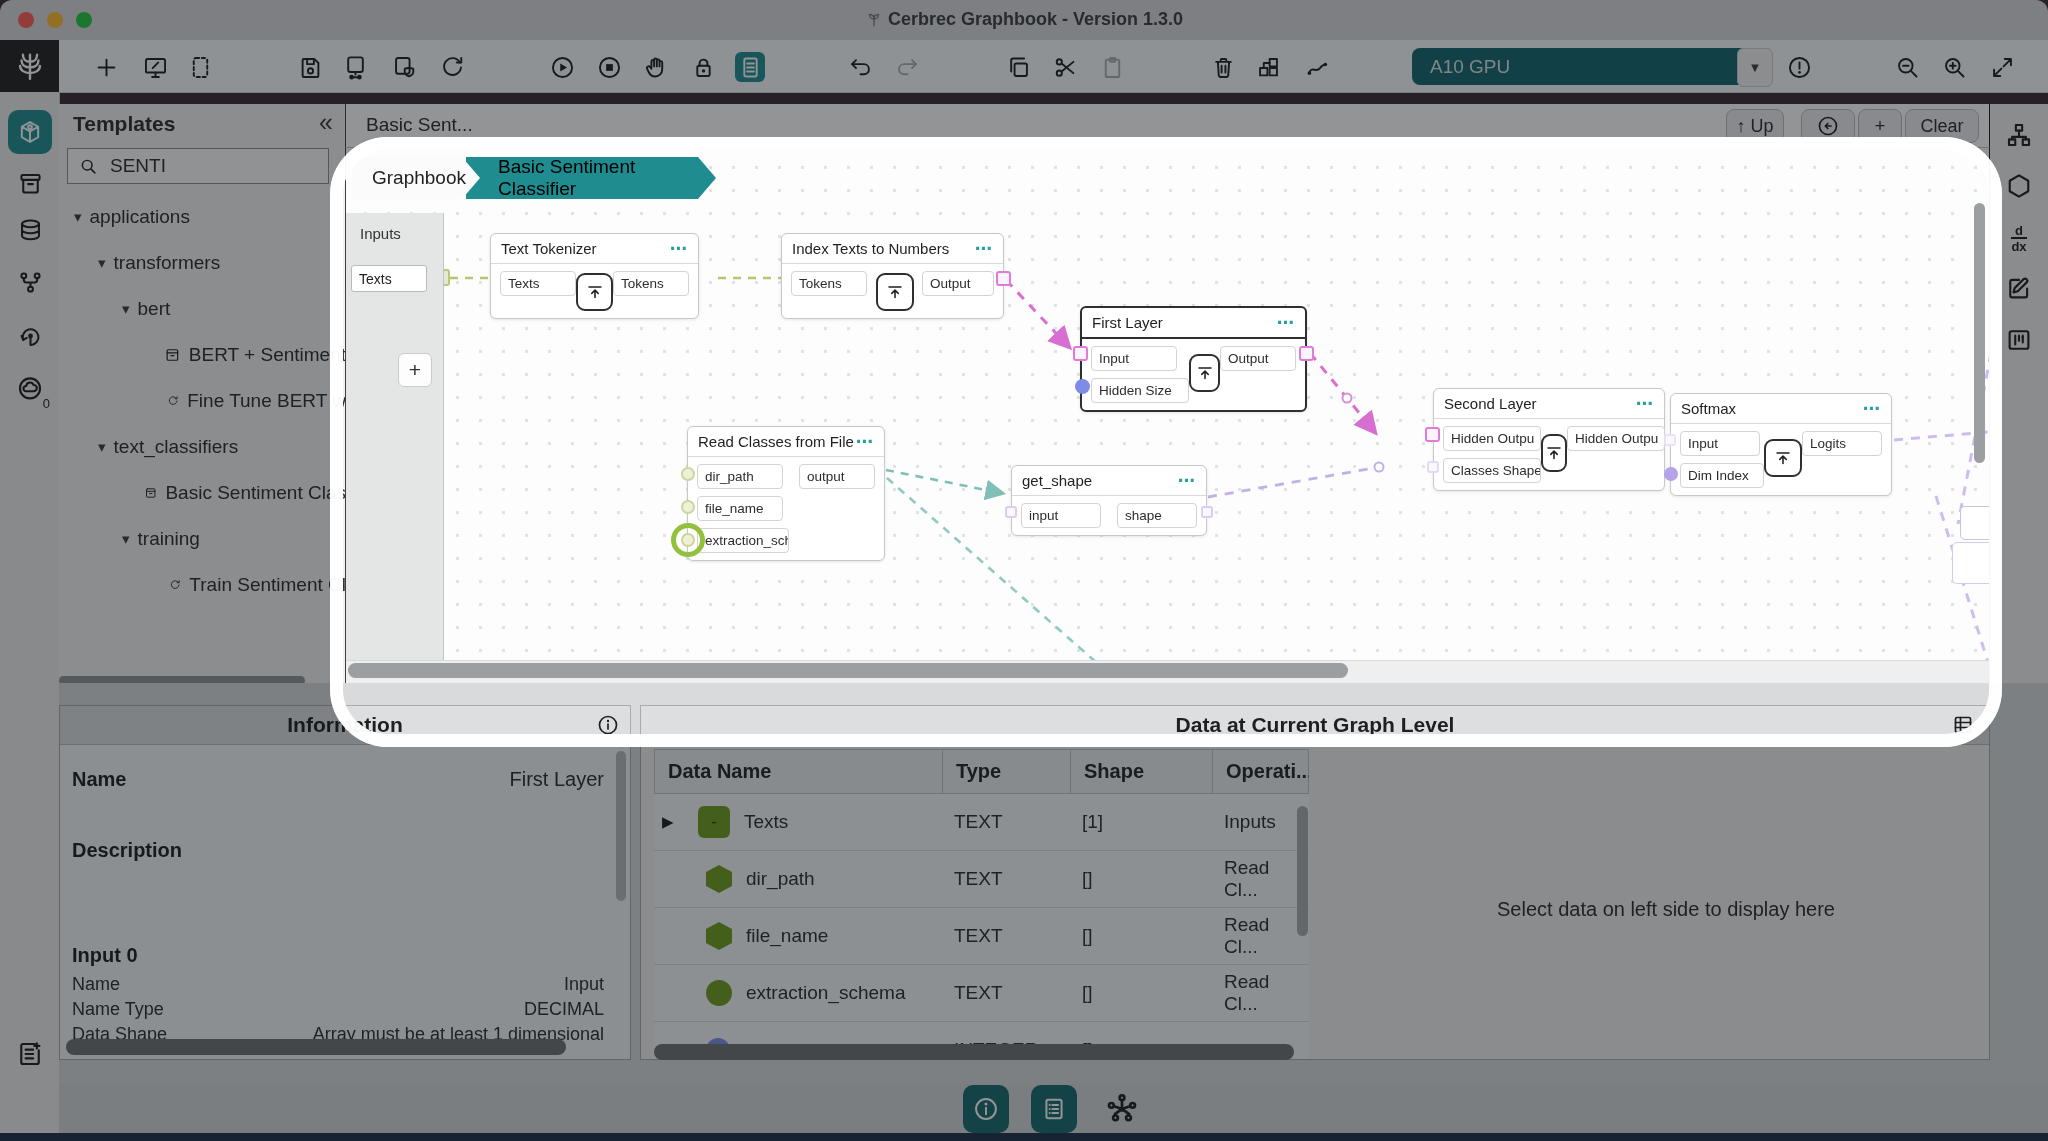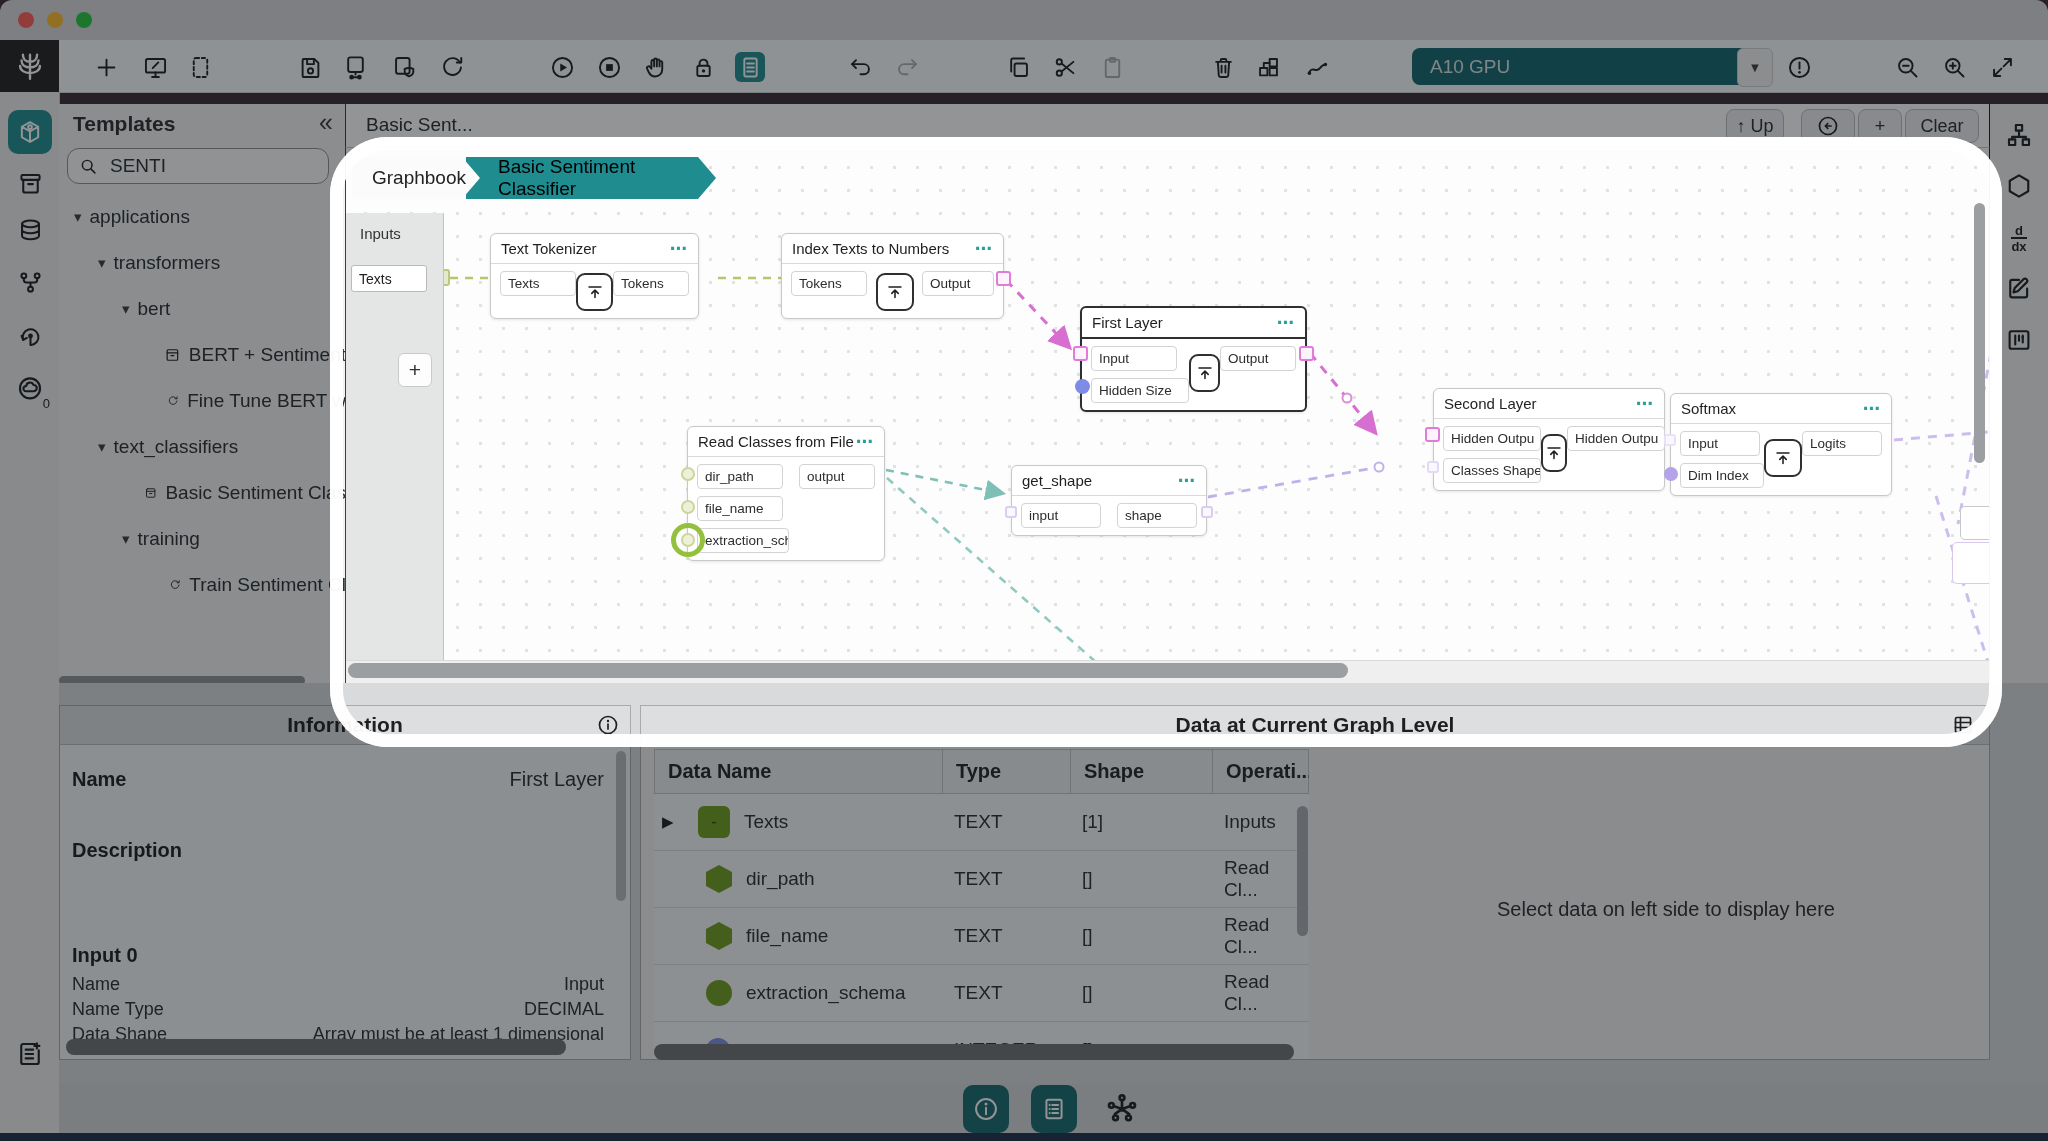--- a/index.html
+++ b/index.html
@@ -29,21 +29,21 @@
   
   .leftrail{left:0;top:92px;width:59px;height:1041px;background:#ececec;border-right:1px solid #cccece;}
   .rlico{left:8px;width:44px;height:44px;display:flex;align-items:center;justify-content:center;border-radius:10px;}
   .rlico.active{background:#1f8c90;}
   .cloudbadge{font-size:13px;color:#1d1f21;position:absolute;right:2px;bottom:0px;}
 
   
   .templates{left:59px;top:104px;width:287px;height:588px;background:#f2f2f2;border-right:1.5px solid #55585a;border-bottom:1.5px solid #55585a;box-sizing:border-box;}
   .tpl-title{left:14px;top:8px;font-size:21px;font-weight:bold;color:#2b2d2f;}
   .tpl-collapse{right:12px;top:4px;font-size:25px;color:#3a3c3e;}
-  .searchbox{left:8px;top:44px;width:262px;height:36px;background:#fcfcfc;border:1.5px solid #8e9092;border-radius:12px;display:flex;align-items:center;padding:0 10px;gap:9px;box-sizing:border-box;}
+  .searchbox{left:8px;top:44px;width:262px;height:36px;background:#fcfcfc;border:1.5px solid #8e9092;border-radius:0;display:flex;align-items:center;padding:0 10px;gap:9px;box-sizing:border-box;}
   .searchbox input{border:none;outline:none;background:transparent;font-size:19px;color:#2b2d2f;width:190px;font-family:inherit;}
   .trow{height:46px;display:flex;align-items:center;gap:8px;font-size:19px;color:#2b2d2f;white-space:nowrap;overflow:hidden;}
   .caret{font-size:15px;color:#3a3c3e;}
   .tpl-hscroll{left:0;bottom:6px;width:246px;height:9px;background:#8f9395;border-radius:5px;}
 
   
   .tabbar{left:345px;top:104px;width:1645px;height:44px;background:#ffffff;border-bottom:1px solid #c5c7c7;border-left:1.5px solid #3c3e40;border-right:1.5px solid #1a1b1c;box-sizing:border-box;}
   .tabname{left:20px;top:10px;font-size:19px;color:#2b2d2f;}
   .cbtn{top:5px;height:34px;background:#ededee;border:1px solid #bdbfbf;border-radius:8px;display:flex;align-items:center;justify-content:center;font-size:18px;color:#2b2d2f;box-sizing:border-box;}
 
@@ -118,20 +118,26 @@
   .spotlight{left:330px;top:137px;width:1672px;height:610px;border-radius:58px;border:13px solid rgba(255,255,255,.96);
     box-shadow:0 0 0 4000px rgba(18,22,26,.46);box-sizing:border-box;pointer-events:none;z-index:40;}
 </style>
 </head>
 <body>
 
 <div class="abs titlebar">
   <div class="abs tl" style="left:18px;background:#ff5f57;"></div>
   <div class="abs tl" style="left:47px;background:#febc2e;"></div>
   <div class="abs tl" style="left:76px;background:#28c840;"></div>
+  <div class="abs title">
+    <svg class="s" style="display:inline-block;vertical-align:-3px;opacity:.5" width="18" height="18" viewBox="0 0 24 24">
+        <path d="M12 21V7M12 12c-3.4 0-6-2.6-6-6 3.4 0 6 2.6 6 6zM12 12c3.4 0 6-2.6 6-6-3.4 0-6 2.6-6 6z"></path>
+      </svg>
+    <span>Cerbrec Graphbook - Version 1.3.0</span>
+  </div>
 </div>
 
 <div class="abs toolbar"></div>
 <div class="abs applogo">
   <svg class="s w" width="34" height="34" viewBox="0 0 24 24">
       <path d="M12 21V4M12 9C9 9 7 7 7 4M12 9c3 0 5-2 5-5M12 13c-3.6 0-6-2-6-5M12 13c3.6 0 6-2 6-5M12 17c-4 0-7-2-7-5M12 17c4 0 7-2 7-5"></path>
     </svg>
 </div>
 <div class="abs ticon" style="left:91px;">
     <svg class="s" width="27" height="27" viewBox="0 0 24 24">

